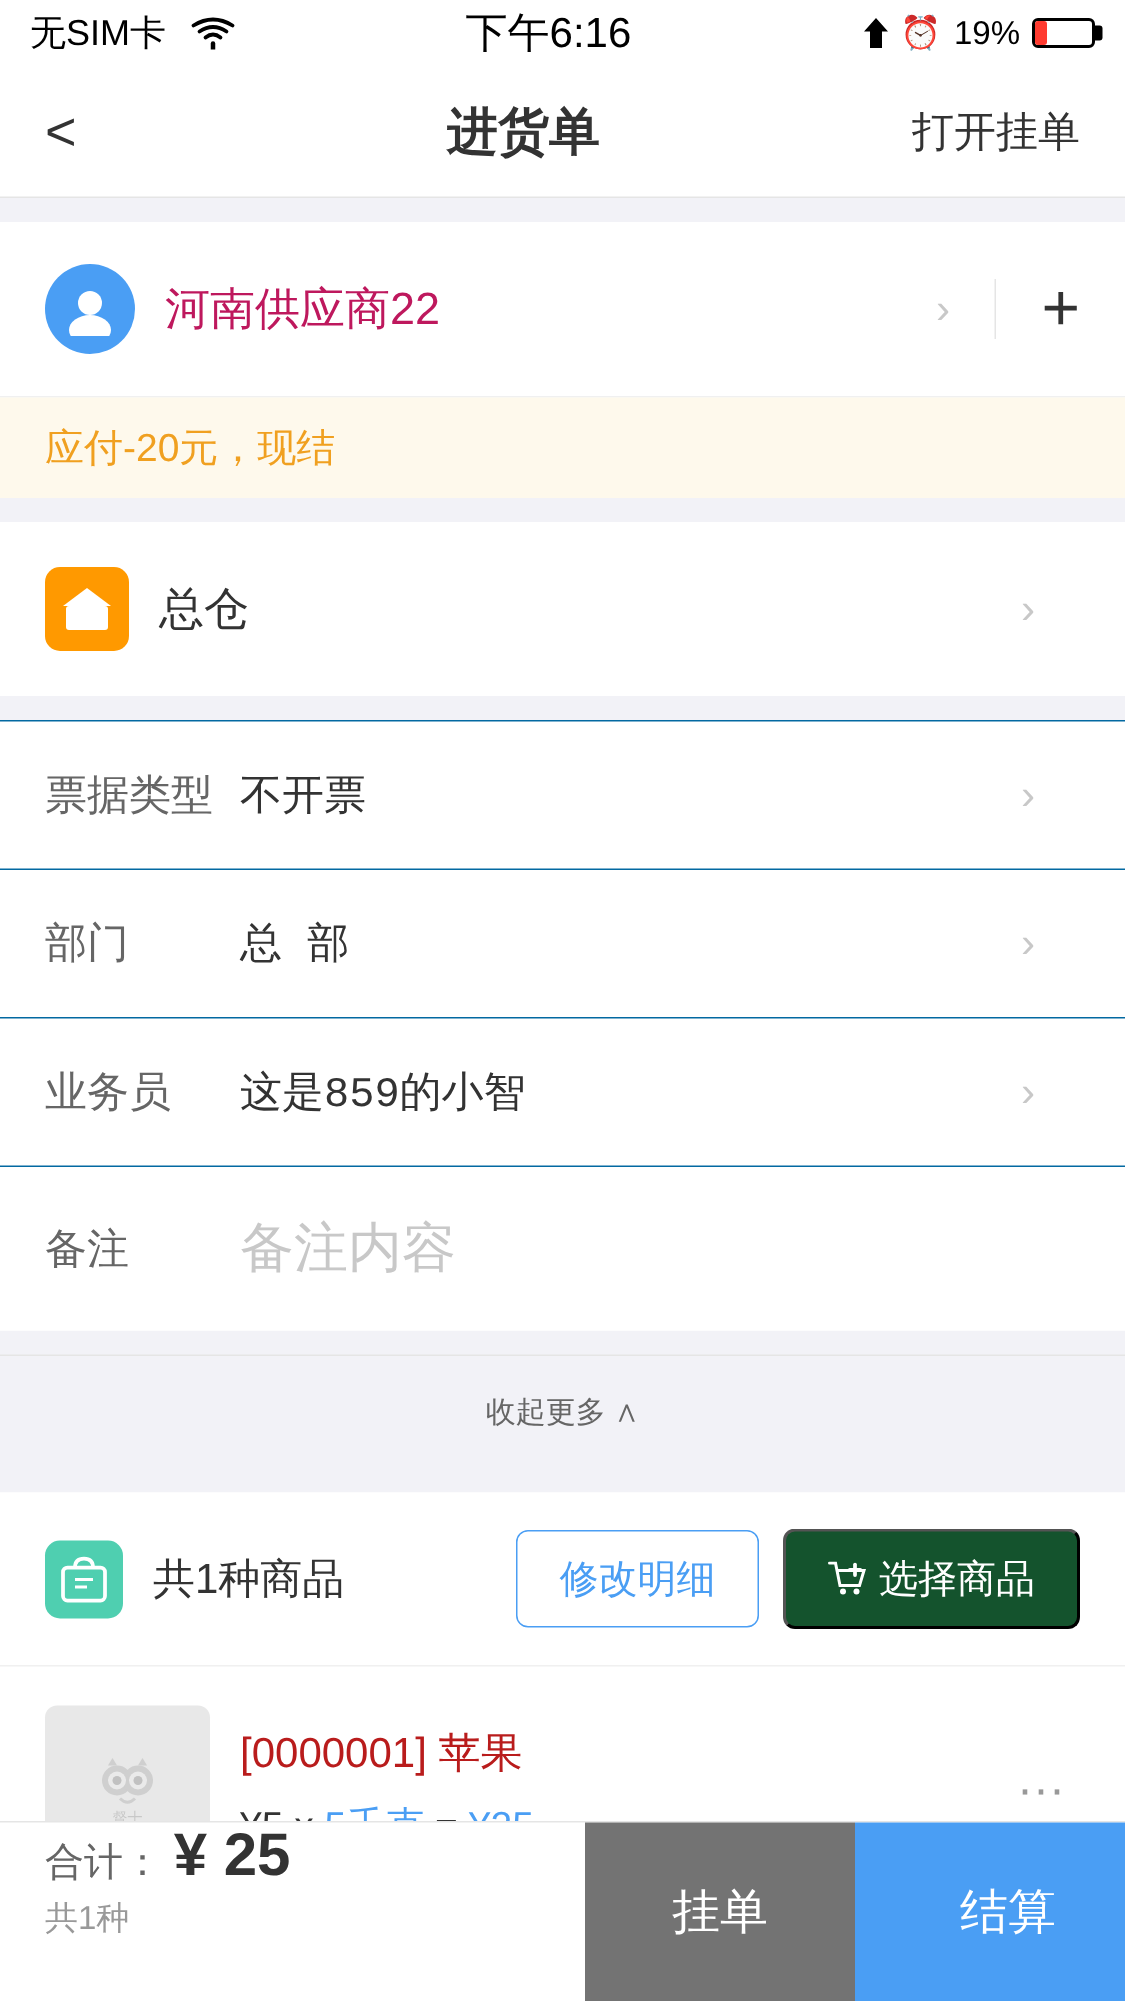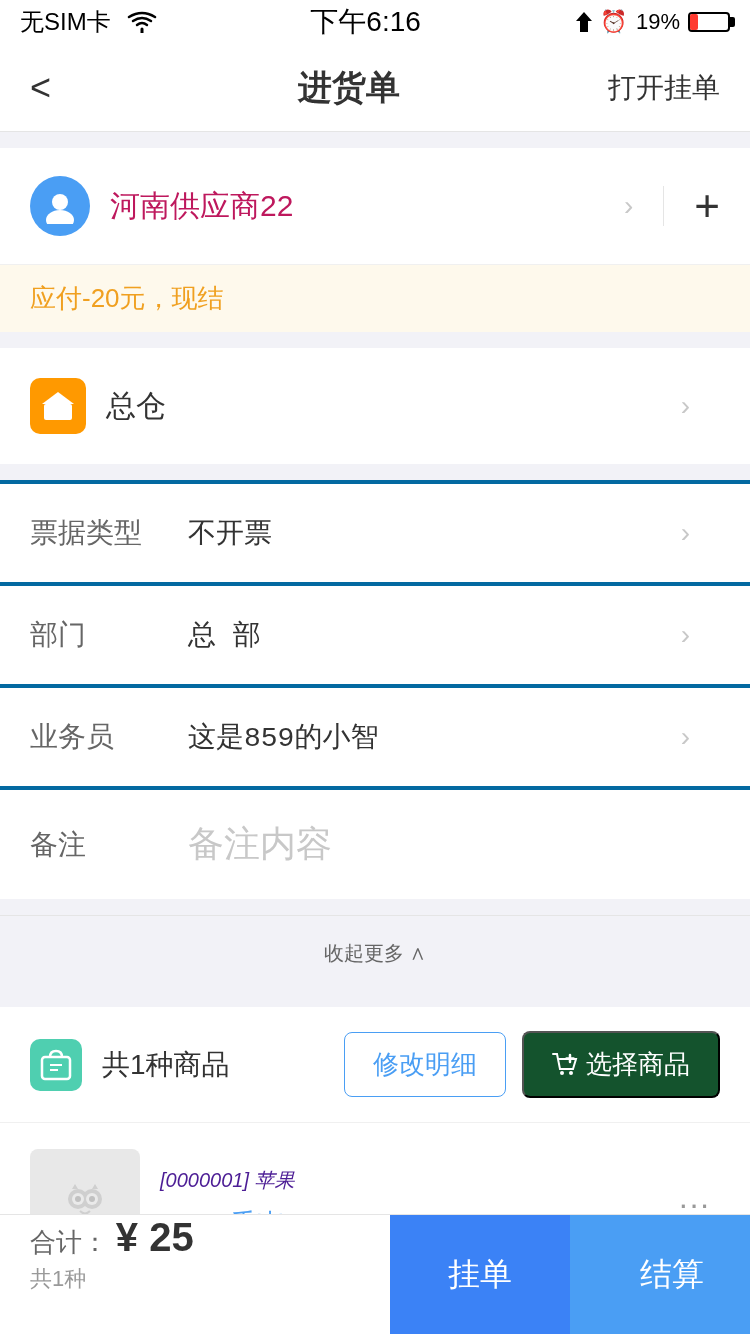--- a/index.html
+++ b/index.html
@@ -138,24 +138,23 @@
       flex: 1;
       font-size: 30px;
       color: #333;
     }
 
     
     .form-row {
       display: flex;
       align-items: center;
       padding: 30px 30px;
-      border-top: 4px solid #0369a1;
-      background: #fff;
-      cursor: pointer;
-      gap: 28px;
+      border-top: 1px solid #0369a1;
+      background: #fff;
+      cursor: pointer;
     }
     .form-label {
       font-size: 28px;
       color: #666;
       width: 130px;
       flex-shrink: 0;
     }
     .form-value {
       flex: 1;
       font-size: 28px;
@@ -231,24 +230,23 @@
       width: 110px; height: 110px;
       background: #e8e8e8;
       border-radius: 8px;
       margin-right: 20px;
       display: flex; align-items: center; justify-content: center;
       overflow: hidden;
     }
     .product-thumb svg { opacity: 0.4; }
     .product-info { flex: 1; }
     .product-name {
-      font-size: 20px;
-      color: #4c1d95;
+      font-size: 28px;
+      color: #b91c1c;
       margin-bottom: 12px;
-      font-style: italic;
     }
     .product-price {
       font-size: 26px;
       color: #333;
     }
     .product-price .highlight {
       color: #4a9ef4;
     }
     .more-btn {
       color: #999;
@@ -283,21 +281,21 @@
       color: #333;
     }
     .total-count {
       font-size: 22px;
       color: #999;
       margin-top: 4px;
     }
     .hang-btn {
       width: 180px;
       height: 120px;
-      background: #3b82f6;
+      background: #737373;
       color: #fff;
       font-size: 32px;
       display: flex; align-items: center; justify-content: center;
       cursor: pointer;
     }
     .checkout-btn {
       width: 180px;
       height: 120px;
       background: #4a9ef4;
       color: #fff;

